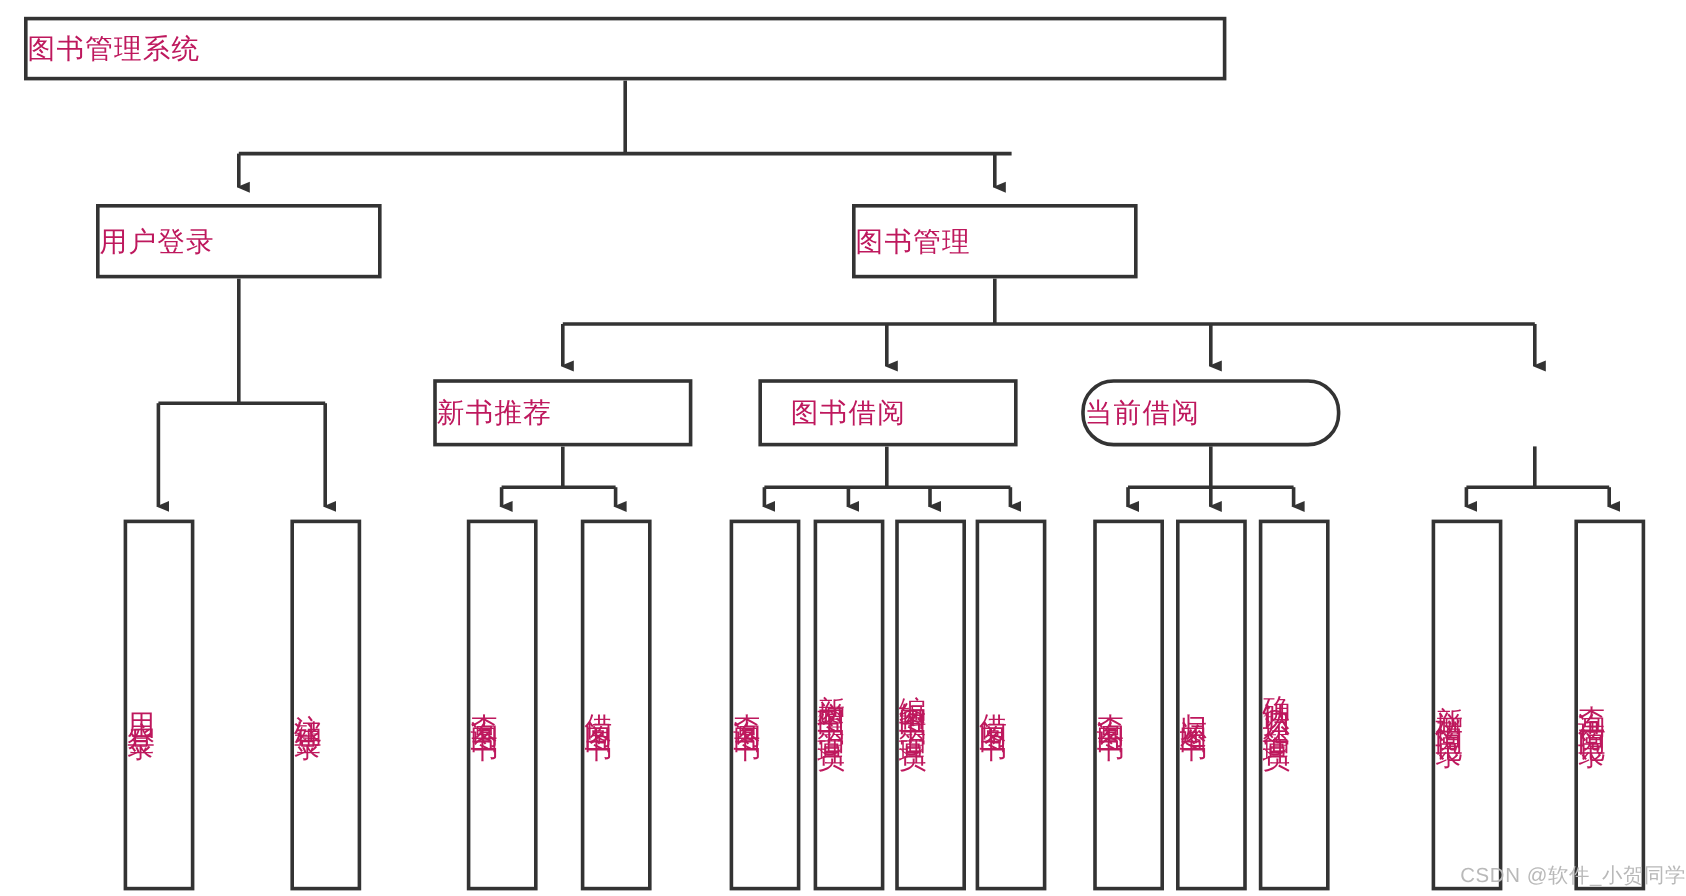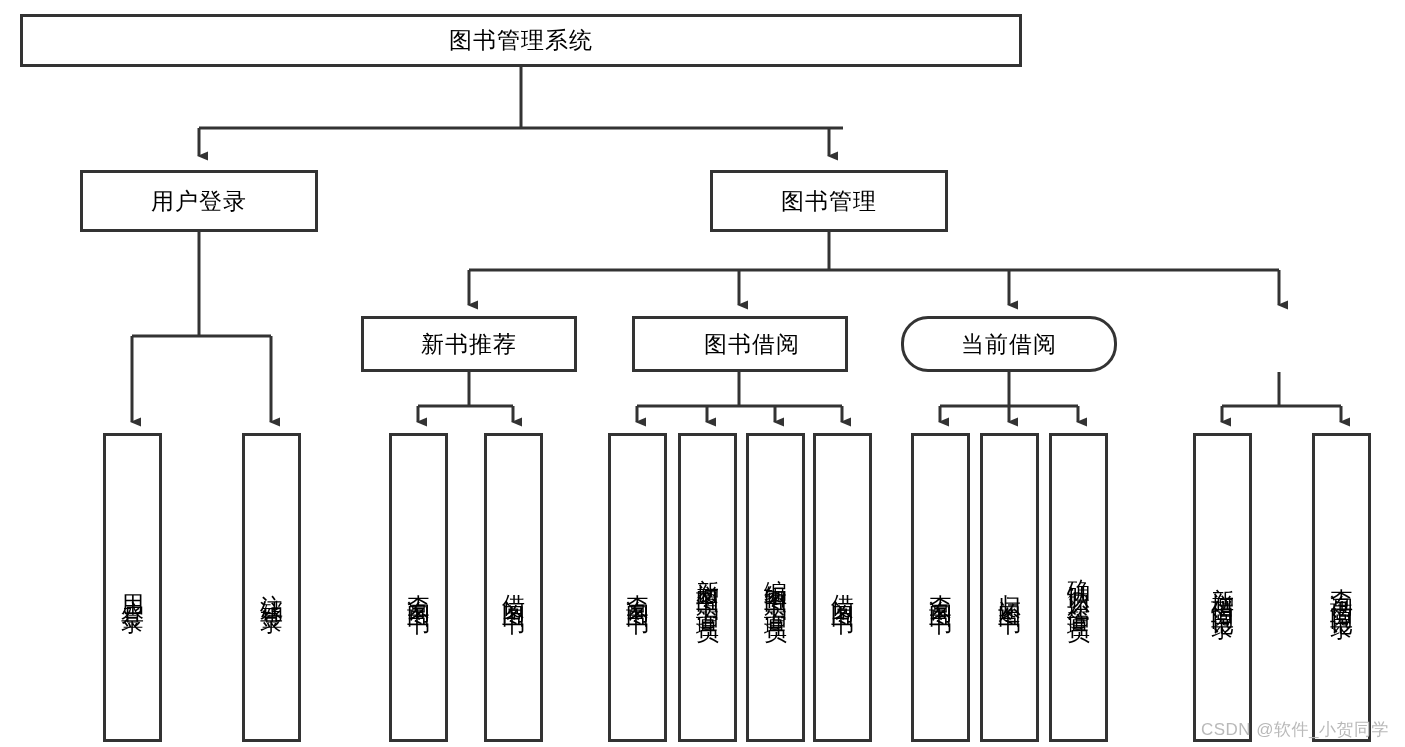--- a/index.html
+++ b/index.html
@@ -25,43 +25,43 @@
     height: 747px;
     pointer-events: none;
   }
   .node {
     position: absolute;
     box-sizing: border-box;
     border: 3px solid #333333;
     background: #ffffff;
     display: flex;
     align-items: center;
-    justify-content: center;
-    color: #000000;
+    justify-content: flex-start;
+    color: #be185d;
   }
   .node.horizontal {
     font-size: 23px;
     letter-spacing: 1px;
   }
   .node.vertical {
     font-size: 23px;
   }
   .node.vertical .vlabel {
     writing-mode: vertical-rl;
     text-orientation: upright;
     letter-spacing: 6px;
     line-height: 1;
     white-space: nowrap;
   }
   .node.horizontal .hlabel {
     white-space: nowrap;
   }
   #watermark {
     position: absolute;
-    right: 16px;
+    right: 0;
     bottom: 6px;
     font-size: 17px;
     color: #b9b9b9;
     white-space: nowrap;
     letter-spacing: 0.5px;
   }
 </style>
 </head>
 <body>
 

